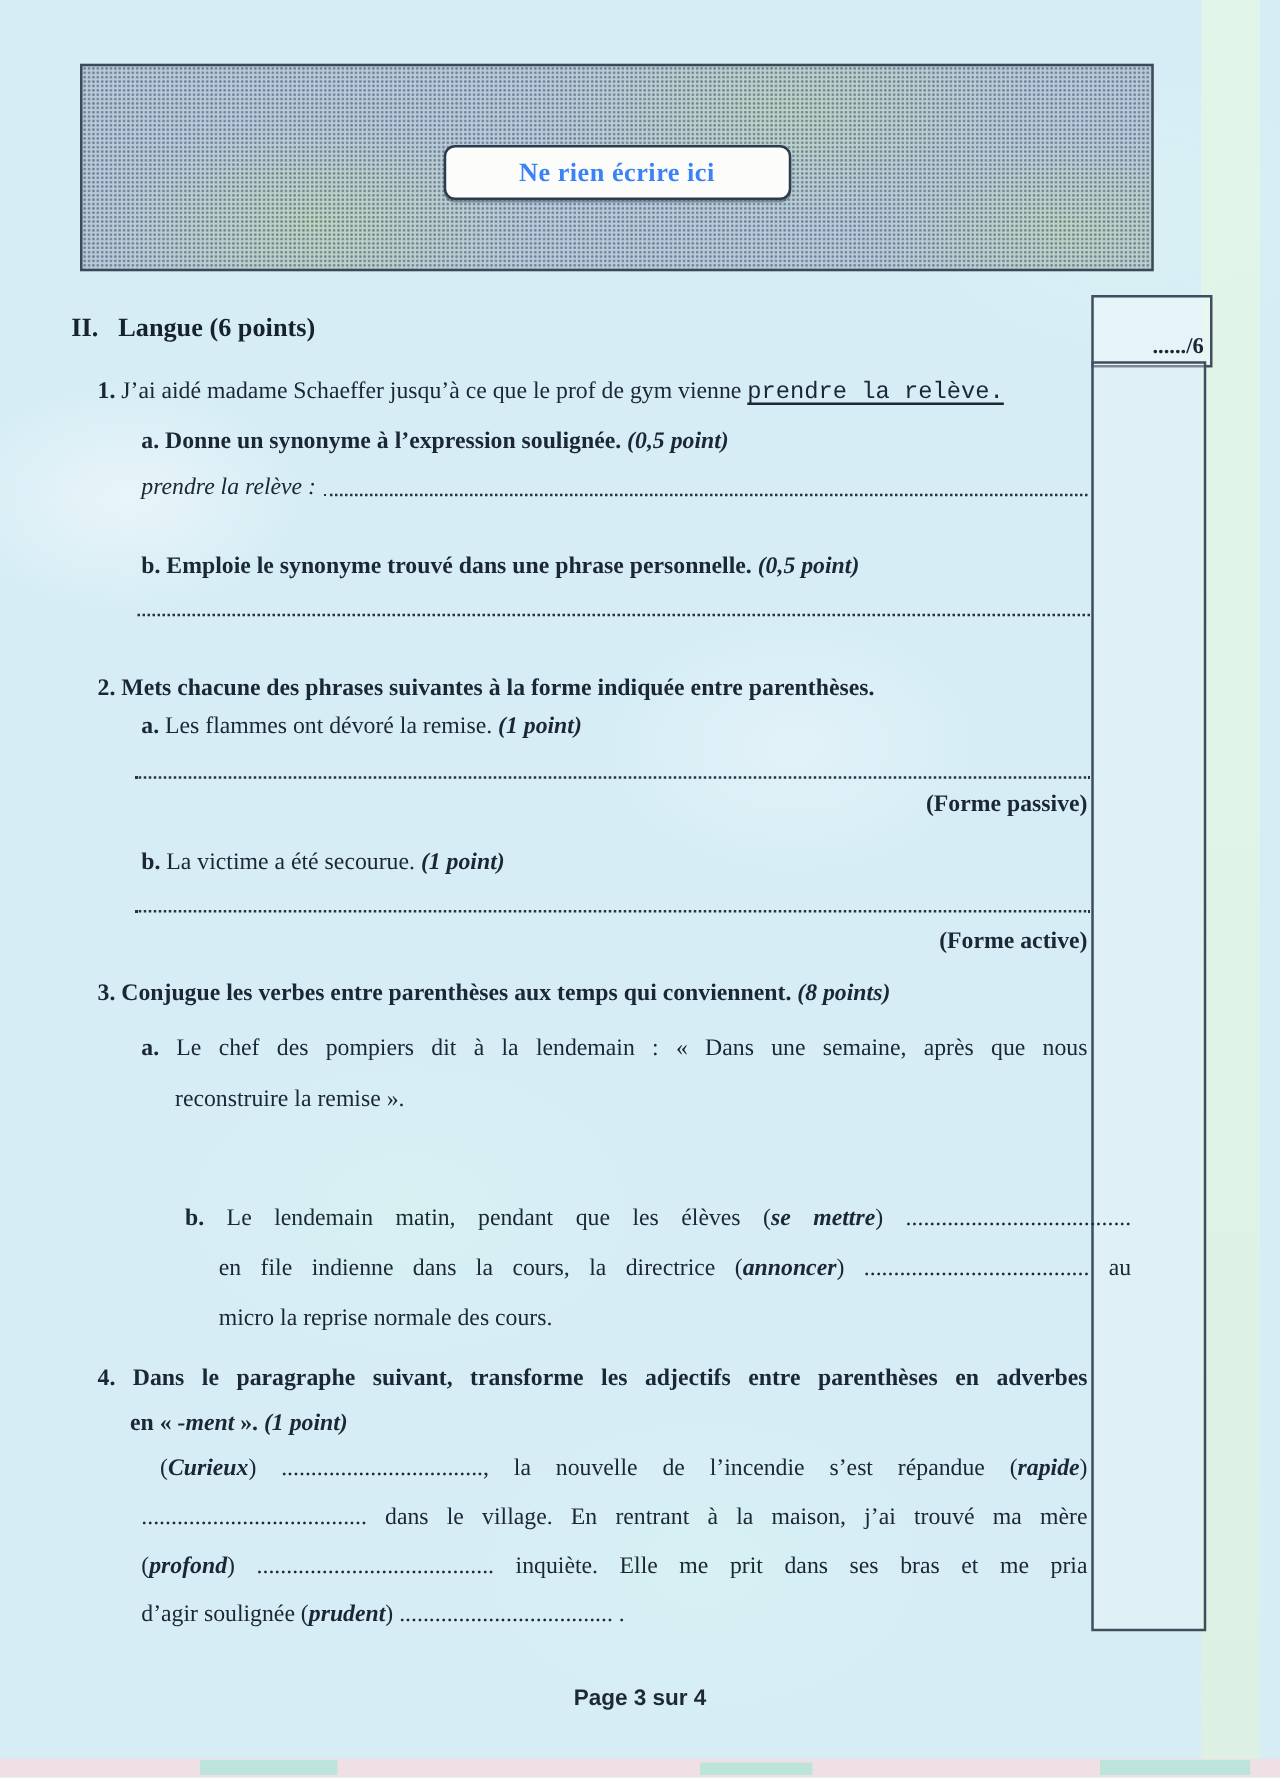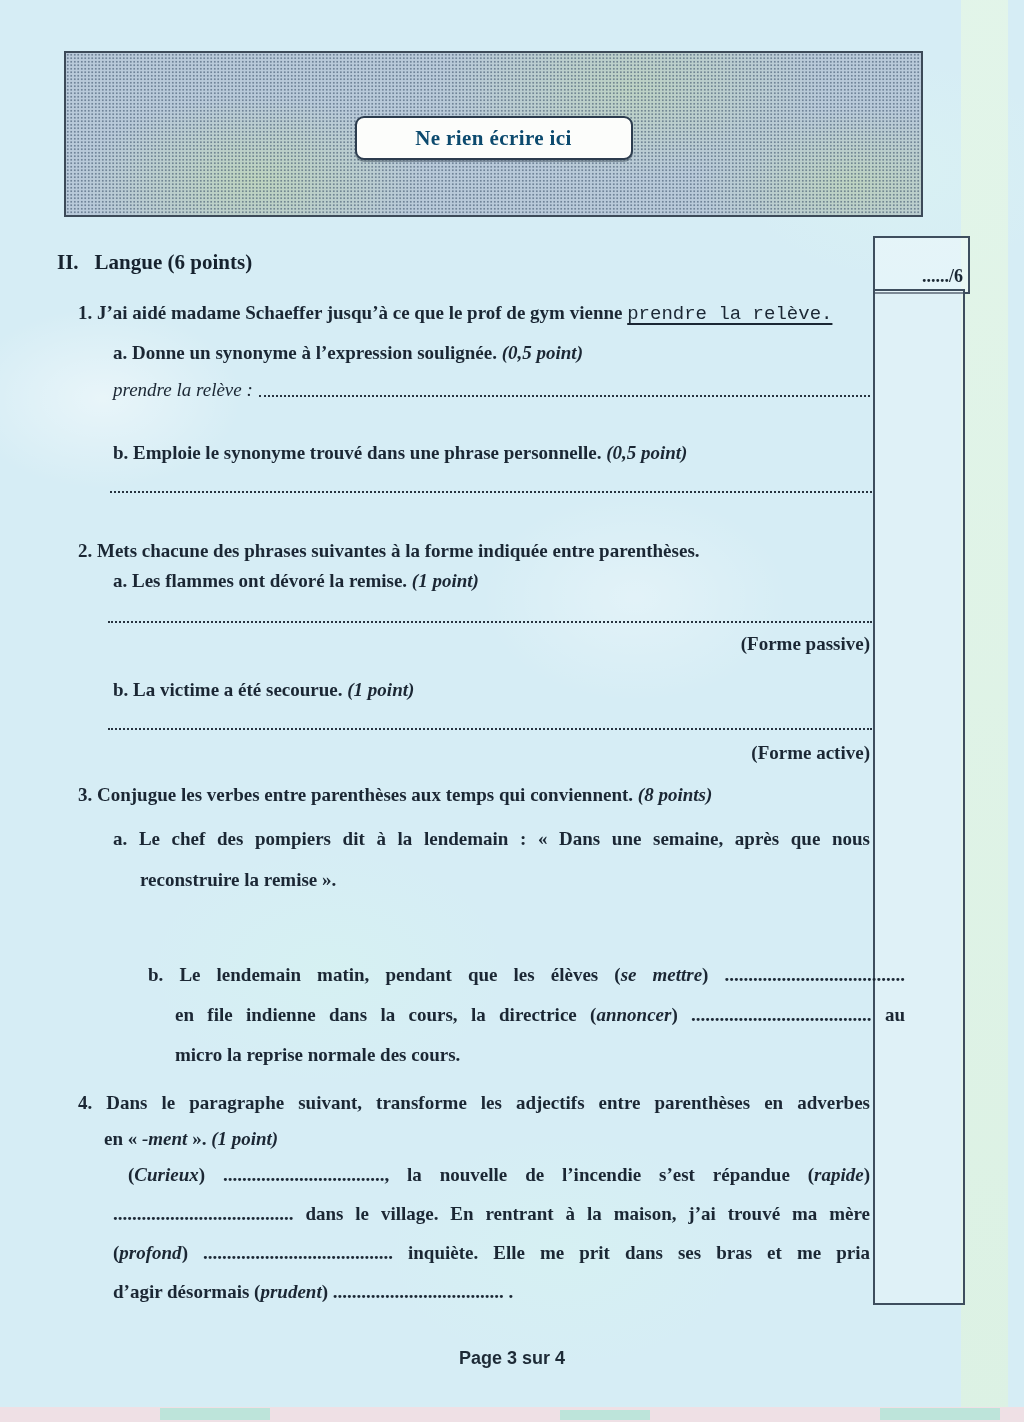--- a/index.html
+++ b/index.html
@@ -28,21 +28,21 @@
       radial-gradient(230px 110px at 22% 78%, rgba(196,222,170,.55), transparent 75%),
       radial-gradient(260px 120px at 66% 22%, rgba(196,222,170,.45), transparent 75%),
       radial-gradient(210px 100px at 92% 80%, rgba(196,222,170,.50), transparent 75%),
       #b9cada;
   }
   .nowrite-label{
     position:absolute; left:50%; top:63px; transform:translateX(-50%);
     min-width:230px; height:40px; padding:0 22px;
     background:#fcfdfb; border:2px solid #2c3c4e; border-radius:9px;
     display:flex; align-items:center; justify-content:center;
-    font-weight:bold; font-size:21px; letter-spacing:.4px; color:#0c4a6e;
+    font-weight:bold; font-size:21px; letter-spacing:.4px; color:#3b82f6;
     box-shadow:0 2px 0 rgba(20,35,50,.35), inset 0 0 0 1px rgba(255,255,255,.6);
   }
 
   .score-box{
     position:absolute; left:873px; top:236px; width:88px; height:49px;
     border:2px solid #3e4e5e; background:rgba(240,250,252,.55);
     display:flex; align-items:flex-end; justify-content:flex-end;
     padding:0 5px 5px 0; font-weight:bold; font-size:18px; color:#1a2632;
   }
   .score-column{
@@ -50,21 +50,21 @@
     border:2px solid #3e4e5e; background:rgba(240,250,252,.35);
   }
 
   .line{position:absolute; font-size:19px; line-height:1.32; white-space:normal;}
   .sec-header{position:absolute; left:57px; top:250px; font-size:21px; font-weight:bold; color:#16222e;}
   .sec-header .gap{display:inline-block; width:16px;}
 
   .just{text-align:justify; text-align-last:justify;}
   .right{text-align:right;}
 
-  .sg-n{font-weight:bold;}
+  .sg-n{font-weight:normal;}
   .sg-b{font-weight:bold;}
   .sg-i{font-style:italic;}
   .sg-bi{font-weight:bold; font-style:italic;}
   .sg-u{text-decoration:underline; text-underline-offset:4px; text-decoration-thickness:1.5px;font-family:Liberation Mono, monospace;}
 
   .rule{position:absolute; height:14px; border-bottom:2px dotted #27333f;}
   .answer-flex{display:flex; align-items:flex-end;}
   .answer-flex .leader{flex:1; border-bottom:2px dotted #27333f; margin:0 0 5px 6px; height:14px;}
 
   .para{position:absolute;}
@@ -132,18 +132,18 @@
   </div>
 
   <div class="para q4t" style="left:78px; top:1085px; width:792px; position:absolute; font-size:19px;">
     <div class="just"><span class="sg-b">4. Dans le paragraphe suivant, transforme les adjectifs entre parenthèses en adverbes</span></div>
     <div class="pl2"><span class="sg-b">en « </span><span class="sg-bi">-ment</span><span class="sg-b"> ».  </span><span class="sg-bi">(1 point)</span></div>
   </div>
   <div class="para q4b" style="left:113px; top:1155px; width:757px; position:absolute; font-size:19px;">
     <div class="just indent1"><span class="sg-n">(</span><span class="sg-bi">Curieux</span><span class="sg-n">) .................................., la nouvelle de l’incendie s’est répandue (</span><span class="sg-bi">rapide</span><span class="sg-n">)</span></div>
     <div class="just"><span class="sg-n">...................................... dans le village. En rentrant à la maison, j’ai trouvé ma mère</span></div>
     <div class="just"><span class="sg-n">(</span><span class="sg-bi">profond</span><span class="sg-n">) ........................................ inquiète. Elle me prit dans ses bras et me pria</span></div>
-    <div><span class="sg-n">d’agir désormais (</span><span class="sg-bi">prudent</span><span class="sg-n">) .................................... .</span></div>
+    <div><span class="sg-n">d’agir soulignée (</span><span class="sg-bi">prudent</span><span class="sg-n">) .................................... .</span></div>
   </div>
 
   <div class="footer">Page 3 sur 4</div>
 
 </div>
 
 </body></html>

